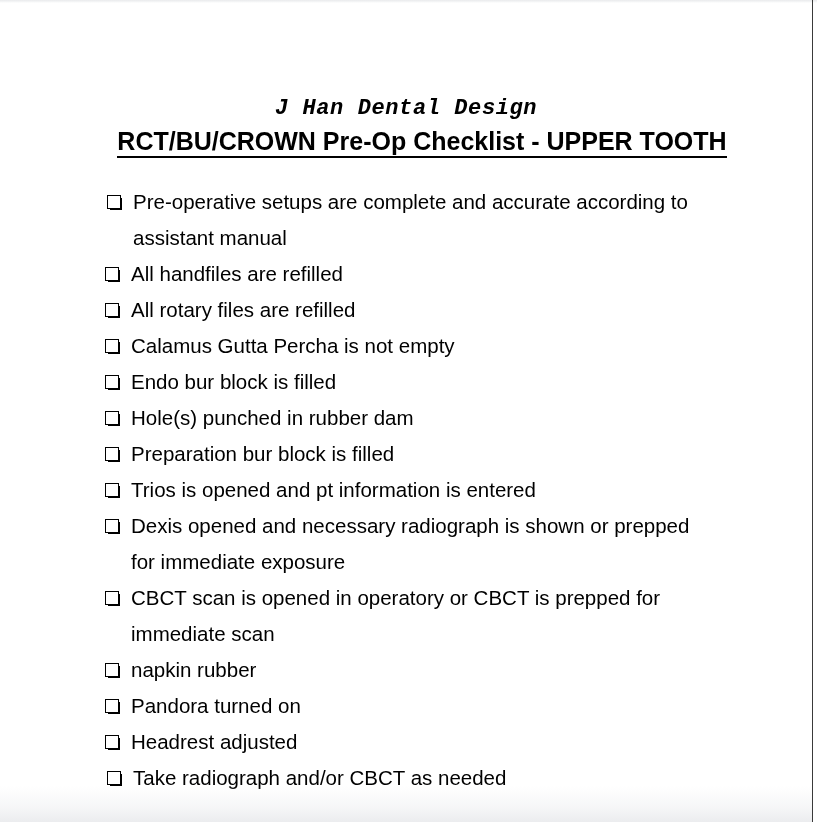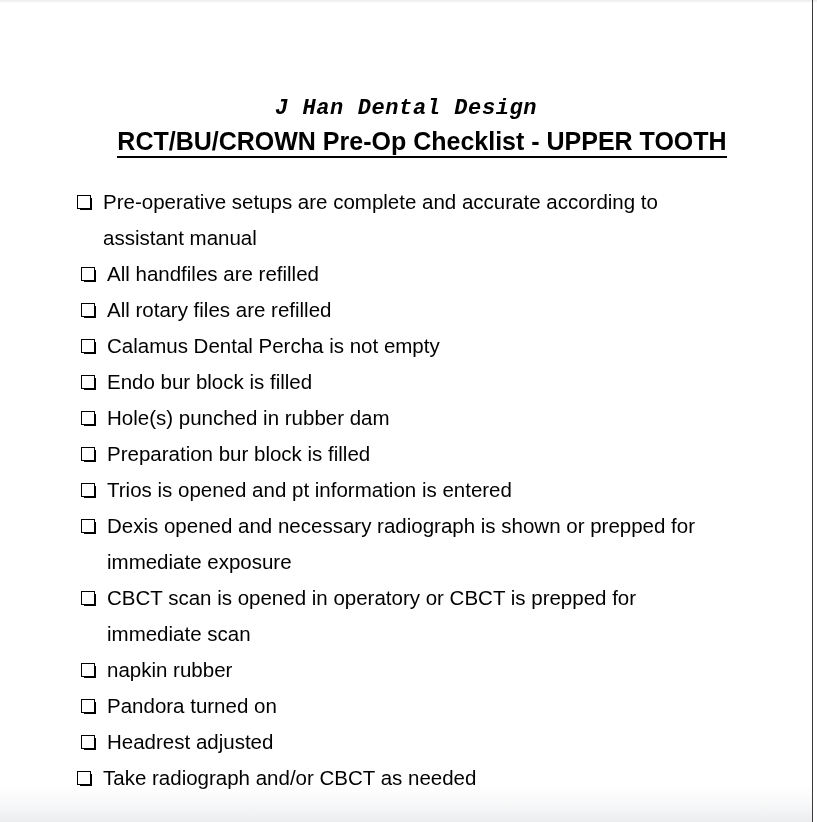--- a/index.html
+++ b/index.html
@@ -93,27 +93,28 @@
   }
 
   .check-item {
     display: flex;
     align-items: flex-start;
     font-size: 20.5px;
     line-height: 36px;
     color: #000;
   }
   .check-item.level-1 {
-    padding-left: 76px;
+    padding-left: 106px;
     padding-right: 100px;
     justify-content: space-between;
   }
   .check-item.level-2 {
     padding-left: 80px;
     padding-right: 95px;
+    margin-left: 24px;
   }
 
   .check-box {
     flex: 0 0 auto;
     position: relative;
     width: 21px;
     height: 36px;
   }
   
   .check-box .box-shadow-sq {
@@ -176,21 +177,21 @@
           <span class="box-shadow-sq"></span>
           <span class="box-face"></span>
         </span>
         <span class="check-text">All rotary files are refilled</span>
       </div>
       <div class="check-item level-2">
         <span class="check-box">
           <span class="box-shadow-sq"></span>
           <span class="box-face"></span>
         </span>
-        <span class="check-text">Calamus Dental Percha is not empty</span>
+        <span class="check-text">Calamus Gutta Percha is not empty</span>
       </div>
       <div class="check-item level-2">
         <span class="check-box">
           <span class="box-shadow-sq"></span>
           <span class="box-face"></span>
         </span>
         <span class="check-text">Endo bur block is filled</span>
       </div>
       <div class="check-item level-2">
         <span class="check-box">

